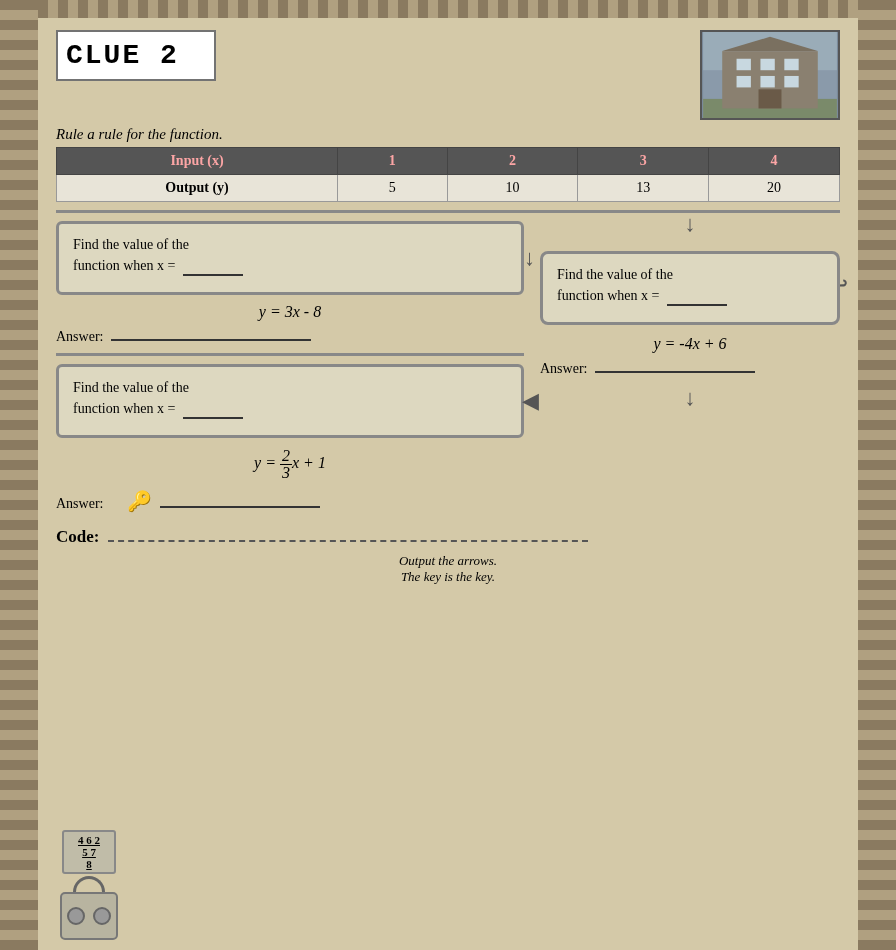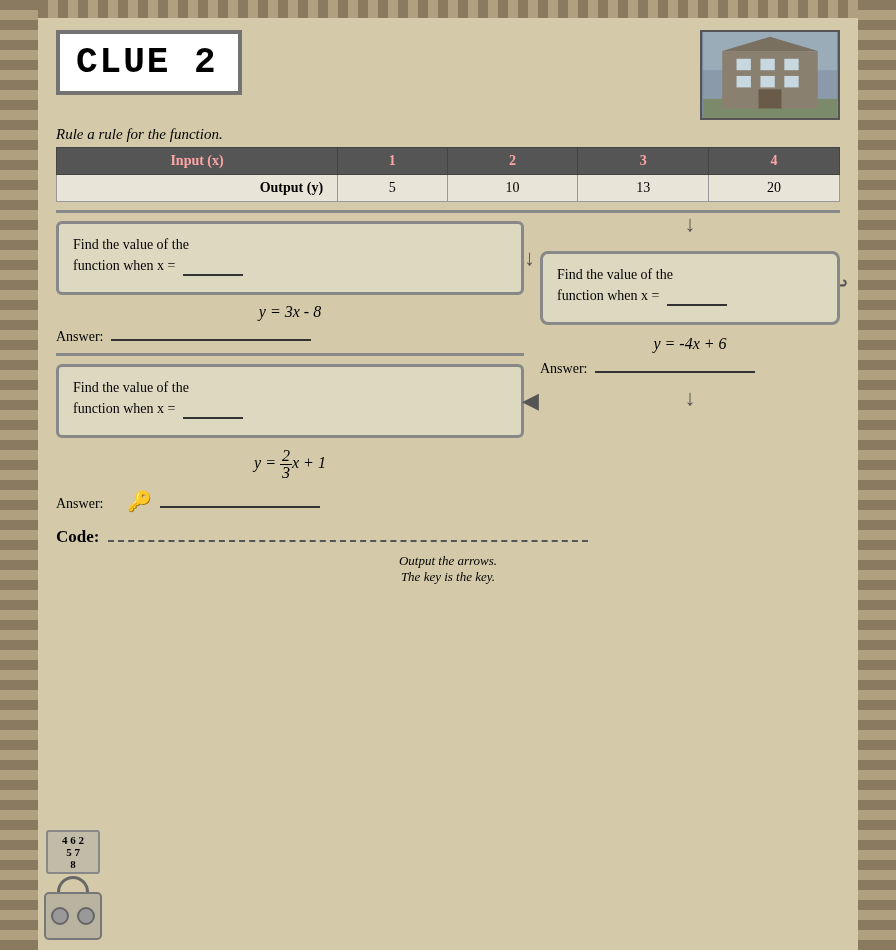--- a/index.html
+++ b/index.html
@@ -58,23 +58,23 @@
     
     .top-row {
       display: flex;
       align-items: flex-start;
       justify-content: space-between;
       margin-bottom: 6px;
     }
 
     .clue-box {
       background: white;
-      border: 4px solid #737373;
-      padding: 8px 20px 8px 16px;
-      font-size: 36px;
+      border: 2px solid #737373;
+      padding: 8px 20px 8px 8px;
+      font-size: 28px;
       font-weight: bold;
       font-family: 'Courier New', monospace;
       letter-spacing: 2px;
       min-width: 160px;
     }
 
     .building-img {
       width: 140px;
       height: 90px;
       background: #7a8a9a;
@@ -113,21 +113,21 @@
 
     .function-table td {
       background: #e8e4d8;
       padding: 5px 14px;
       border: 1px solid #999;
       font-size: 14px;
       text-align: center;
     }
 
     .function-table .label-cell {
-      text-align: right;
+      text-align: center;
       font-weight: bold;
     }
 
     
     .function-rule-line {
       font-size: 15px;
       margin: 6px 0 8px 8px;
       font-style: italic;
     }
 
@@ -388,21 +388,21 @@
 
     <div class="follow-arrows">
       <span>Output the arrows.</span><br>
       <span>The key is the key.</span>
     </div>
 
   </div>
 
 </div>
 
-<div class="lock-area" style="position:absolute; bottom:10px; left:44px;">
+<div class="lock-area" style="position:absolute; bottom:10px; left:60px;text-decoration:underline;">
   <div style="display:flex; flex-direction:column; align-items:center;">
     <div style="display:flex; flex-direction:column; align-items:center; background:#c0bca8; border:2px solid #888; border-radius:3px; padding:2px 6px; margin-bottom:2px; font-size:11px; font-weight:bold; width:54px;">
       <span>4 6 2</span>
       <span>5 7</span>
       <span>8</span>
     </div>
     <div style="width:32px; height:18px; border:3px solid #666; border-bottom:none; border-radius:16px 16px 0 0; margin-bottom:-2px;"></div>
     <div style="background:#b8b4a0; border:2px solid #777; width:58px; height:48px; border-radius:5px; display:flex; flex-direction:column; align-items:center; justify-content:center; gap:6px;">
       <div style="display:flex; gap:8px;">
         <div style="width:18px;height:18px;background:#999;border-radius:50%;border:2px solid #666;"></div>

